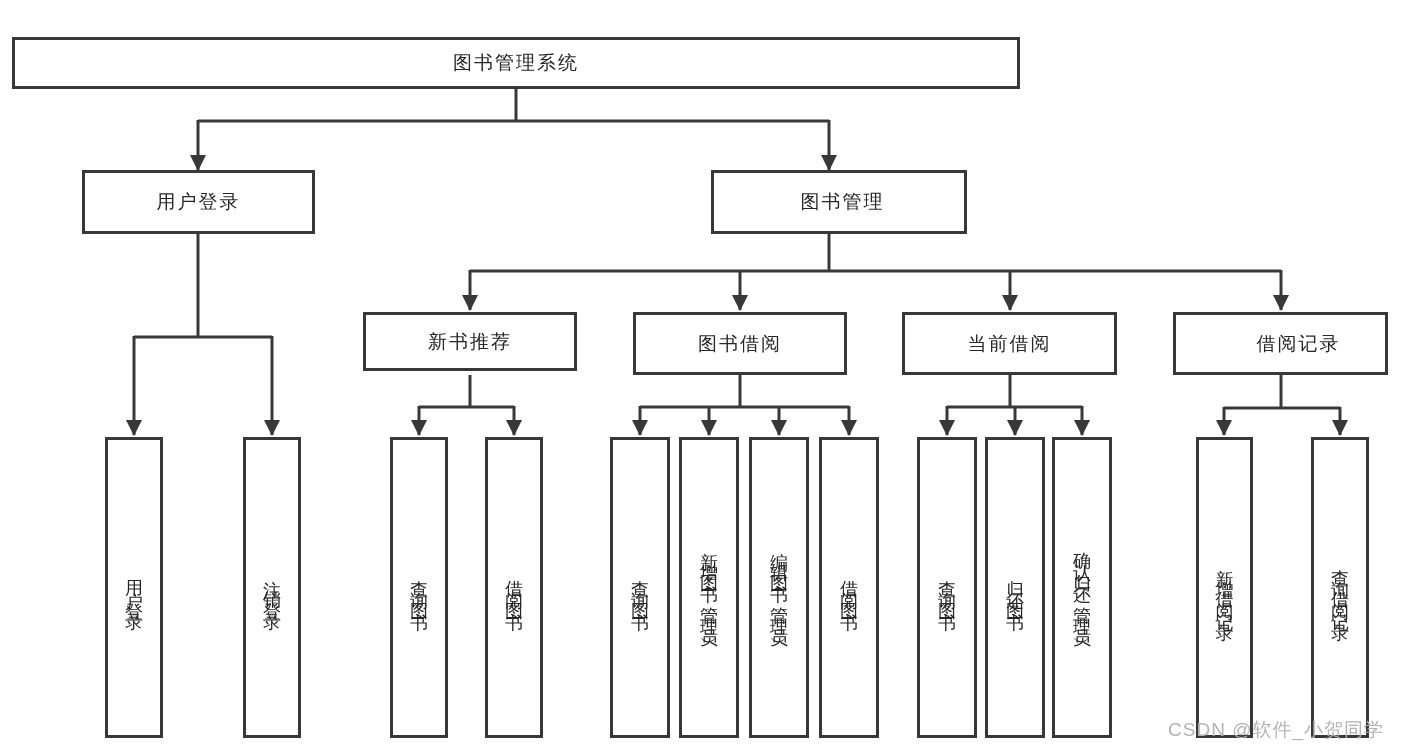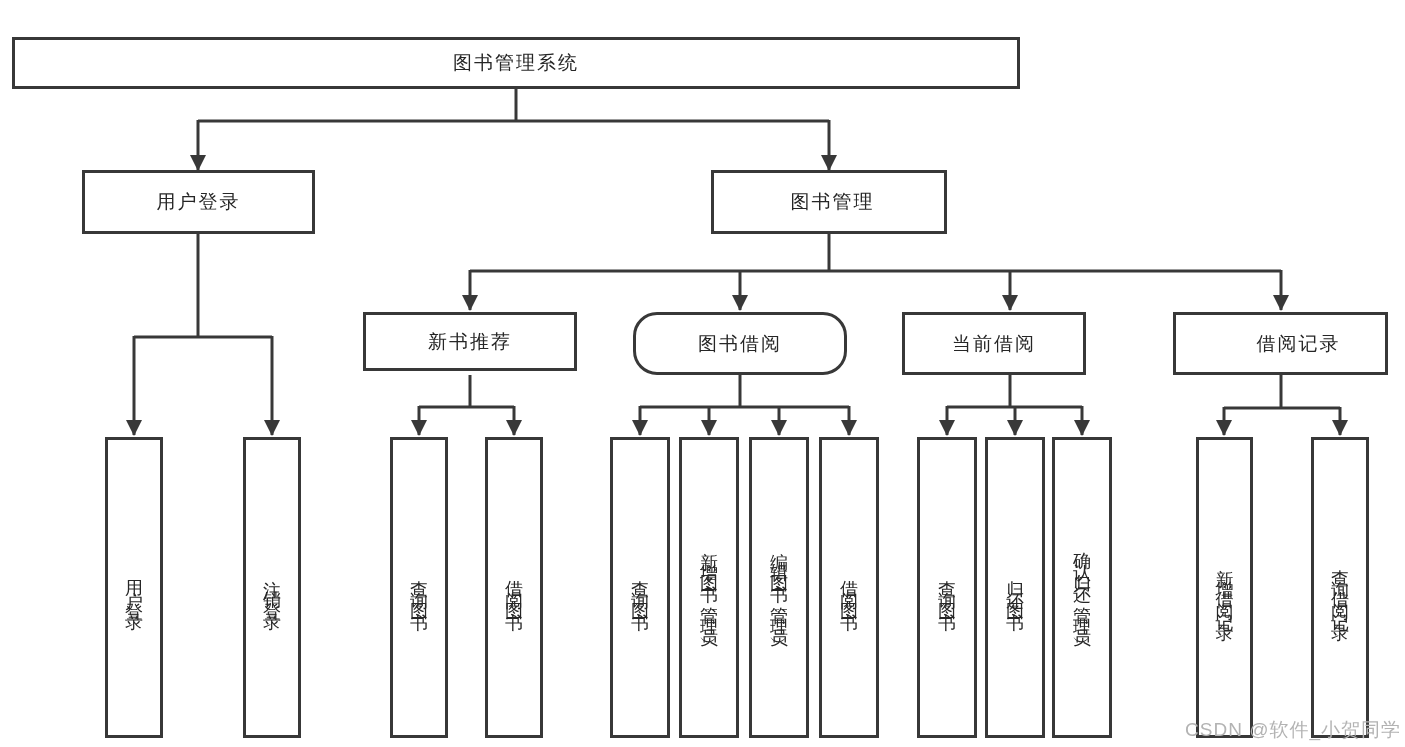--- a/index.html
+++ b/index.html
@@ -22,21 +22,21 @@
     background:#ffffff;border:3px solid #383838;
     display:flex;align-items:center;justify-content:center;
     z-index:2;
   }
   .leaf span{
     writing-mode:vertical-lr;text-orientation:mixed;
     font-size:18px;letter-spacing:11px;line-height:1;
     white-space:nowrap;
   }
   .watermark{
-    position:absolute;right:4px;bottom:4px;z-index:10;
+    position:absolute;right:21px;bottom:4px;z-index:10;
     font-size:19px;color:#b3b3b3;letter-spacing:1px;white-space:nowrap;
   }
 </style>
 </head>
 <body>
 
 <div class="stage">
 
   <svg class="connectors" width="1405" height="747" viewBox="0 0 1405 747">
     <defs>
@@ -82,25 +82,25 @@
 
     <path class="ln" d="M1281,375 L1281,408"></path>
     <path class="ln" d="M1224,408 L1340,408"></path>
     <line class="ln" x1="1224" y1="407" x2="1224" y2="435" marker-end="url(#arrow)"></line>
     <line class="ln" x1="1340" y1="407" x2="1340" y2="435" marker-end="url(#arrow)"></line>
   </svg>
 
   <div class="hbox" style="left:12px;top:15px;width:1008px;height:52px;margin-top:22px;">图书管理系统</div>
 
   <div class="hbox" style="left:82px;top:170px;width:233px;height:64px;">用户登录</div>
-  <div class="hbox" style="left:711px;top:170px;width:236px;height:64px;padding-left:7px;">图书管理</div>
+  <div class="hbox" style="left:711px;top:170px;width:256px;height:64px;padding-left:7px;">图书管理</div>
 
   <div class="hbox" style="left:363px;top:312px;width:214px;height:59px;">新书推荐</div>
-  <div class="hbox" style="left:633px;top:312px;width:214px;height:63px;border-radius:24px;">图书借阅</div>
-  <div class="hbox" style="left:902px;top:312px;width:184px;height:63px;">当前借阅</div>
+  <div class="hbox" style="left:633px;top:312px;width:214px;height:63px;">图书借阅</div>
+  <div class="hbox" style="left:902px;top:312px;width:215px;height:63px;">当前借阅</div>
   <div class="hbox" style="left:1173px;top:312px;width:215px;height:63px;padding-left:36px;">借阅记录</div>
 
   <div class="leaf" style="left:105px;width:58px;">
     <span>用户登录</span>
   </div>
   <div class="leaf" style="left:243px;width:58px;">
     <span>注销登录</span>
   </div>
 
   <div class="leaf" style="left:390px;width:58px;">

